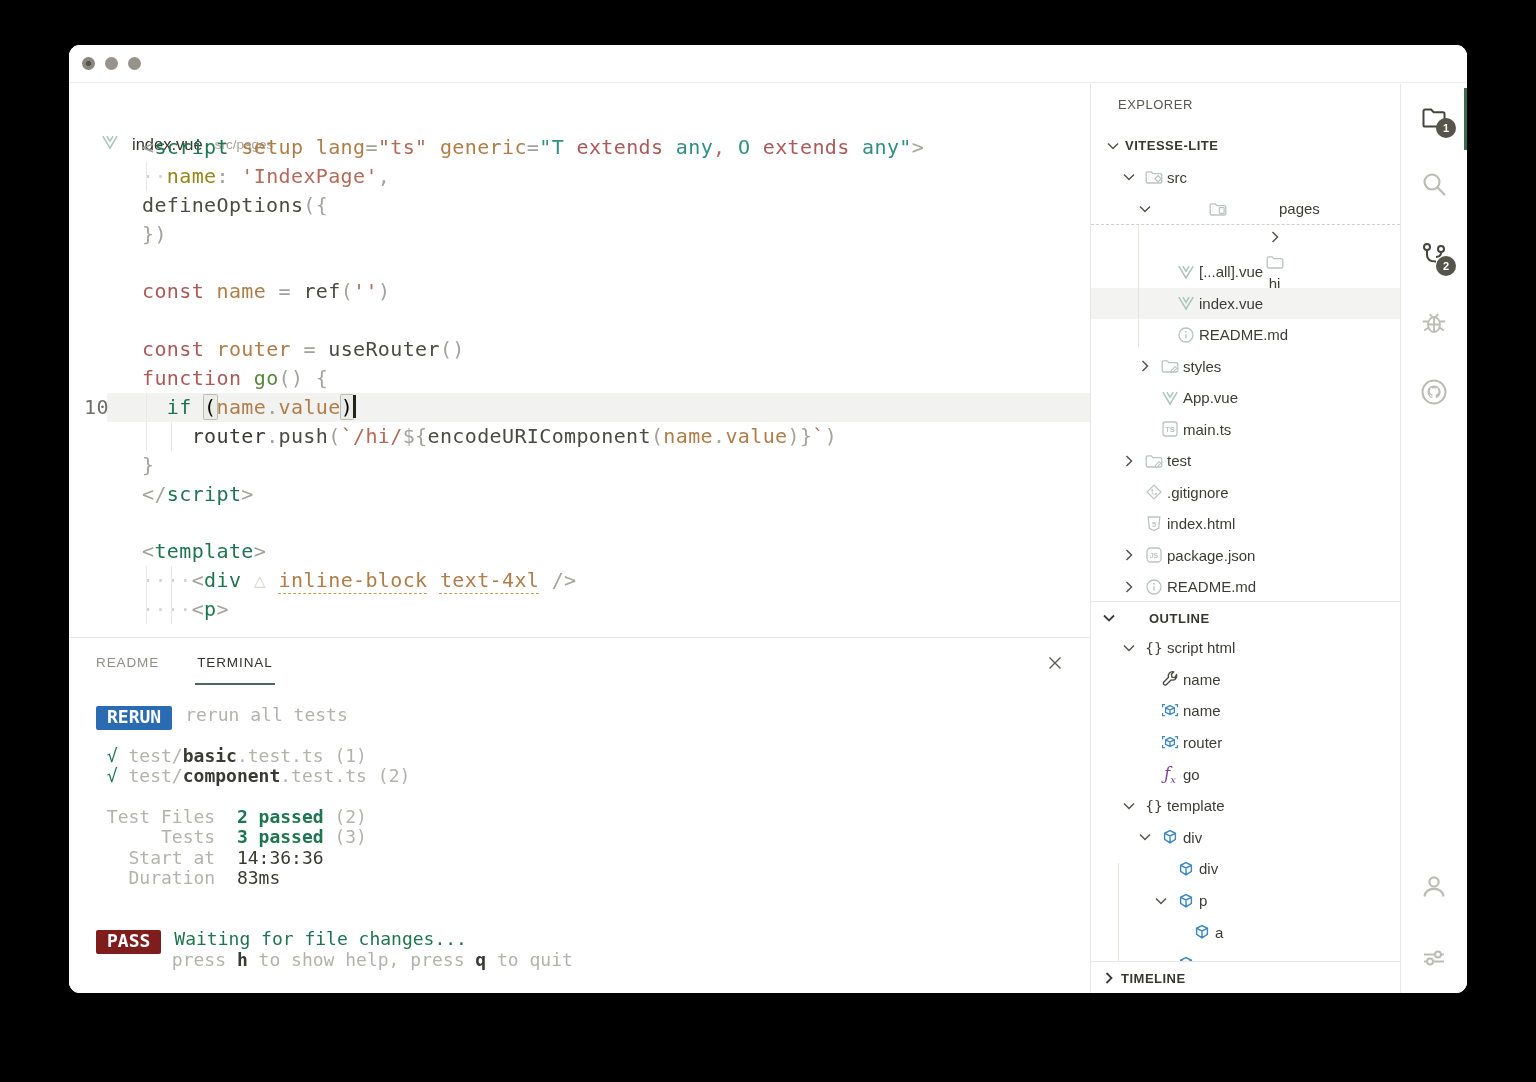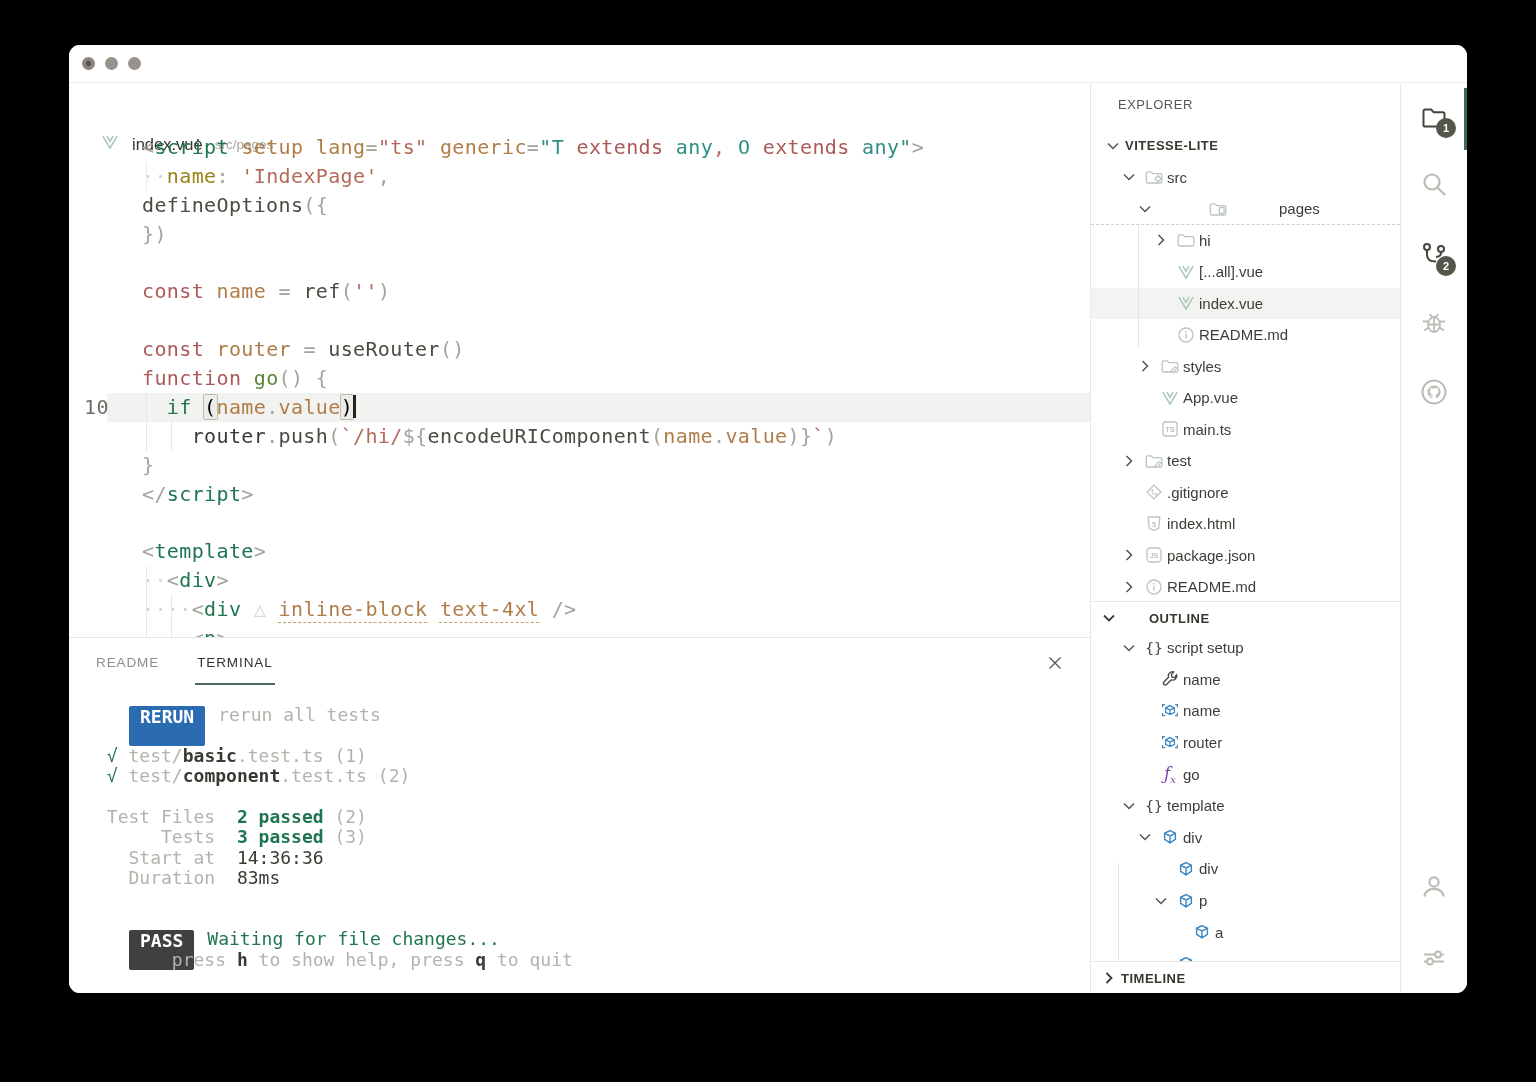--- a/index.html
+++ b/index.html
@@ -31,22 +31,22 @@
   .panel{position:absolute;left:0;top:592px;width:1021px;height:356px;border-top:1px solid #e7e7e3;background:#fff;}
   .tabs{display:flex;align-items:stretch;height:49px;padding-left:27px;gap:38px;}
   .tab{font-size:13.5px;letter-spacing:.9px;color:#8f8f88;display:flex;align-items:center;position:relative;cursor:default;}
   .tab.active{color:#33332e;}
   .tab.active::after{content:"";position:absolute;left:-2px;right:-2px;bottom:2px;height:2px;background:#4a6a58;}
   .panel-close{position:absolute;right:24px;top:14px;width:22px;height:22px;display:flex;align-items:center;justify-content:center;}
   .term{position:absolute;left:27px;top:67px;right:0;font-family:"DejaVu Sans Mono",monospace;font-size:18px;white-space:pre;}
   .tl{height:20.4px;line-height:20.4px;}
   .tk-tgray{color:#b3b3ac}.tk-tdark{color:#3a3a33}.tk-tbold{color:#3a3a33;font-weight:bold}
   .tk-tgreen{color:#1e754f}.tk-tgreenb{color:#1e754f;font-weight:bold}
-  .badge{display:inline-block;color:#fff;font-weight:bold;padding:0 11px;border-radius:2px;margin-right:13px;height:40px;line-height:22px;vertical-align:-2px;margin-left:33px;}
-  .badge.blue{background:#2b6bb2}.badge.green{background:#404040}
+  .badge{display:inline-block;color:#fff;font-weight:bold;padding:0 11px;border-radius:2px;margin-right:13px;height:24px;line-height:22px;vertical-align:-2px;}
+  .badge.blue{background:#2b6bb2}.badge.green{background:#7f1d1d}
   
   .sidebar{position:absolute;left:1021px;top:39px;width:310px;height:909px;border-left:1px solid #e7e7e3;background:#fff;box-sizing:border-box;overflow:hidden;}
   .side-title{position:absolute;left:27px;top:13px;font-size:13px;letter-spacing:.5px;color:#59594f;}
   .tree{position:absolute;left:0;right:0;}
   .trow{display:flex;align-items:center;box-sizing:border-box;position:relative;}
   .trow.selected{background:#f3f3f1;}
   .chev{width:24px;height:20px;display:flex;align-items:center;justify-content:center;flex:0 0 24px;}
   .ticon{width:26px;height:20px;display:flex;align-items:center;justify-content:center;flex:0 0 26px;}
   .tlabel{font-size:15px;color:#3d3d37;white-space:nowrap;}
   .tlabel.root{font-weight:bold;font-size:13px;letter-spacing:.5px;color:#38382f;}
@@ -93,21 +93,20 @@
         <div class="cl"><span class="tk-kw">const</span><span class="tk-d"> </span><span class="tk-var">name</span><span class="tk-d"> </span><span class="tk-pun">=</span><span class="tk-d"> </span><span class="tk-call">ref</span><span class="tk-pun">(</span><span class="tk-str">''</span><span class="tk-pun">)</span></div>
         <div class="cl"></div>
         <div class="cl"><span class="tk-kw">const</span><span class="tk-d"> </span><span class="tk-var">router</span><span class="tk-d"> </span><span class="tk-pun">=</span><span class="tk-d"> </span><span class="tk-call">useRouter</span><span class="tk-pun">()</span></div>
         <div class="cl"><span class="tk-kw">function</span><span class="tk-d"> </span><span class="tk-fn">go</span><span class="tk-pun">() {</span></div>
         <div class="cl hl"><span class="lnum">10</span><span class="cguide" style="left: 77px;"></span><span class="tk-d">  </span><span class="tk-kwg">if</span><span class="tk-d"> </span><span class="tk-brk">(</span><span class="tk-var">name</span><span class="tk-pun">.</span><span class="tk-var">value</span><span class="tk-brk">)</span><span class="cursor"></span></div>
         <div class="cl"><span class="cguide" style="left: 77px;"></span><span class="cguide" style="left: 101.8px;"></span><span class="tk-d">    </span><span class="tk-d">router</span><span class="tk-pun">.</span><span class="tk-call">push</span><span class="tk-pun">(</span><span class="tk-str">`/hi/</span><span class="tk-pun">${</span><span class="tk-call">encodeURIComponent</span><span class="tk-pun">(</span><span class="tk-var">name</span><span class="tk-pun">.</span><span class="tk-var">value</span><span class="tk-pun">)}</span><span class="tk-str">`</span><span class="tk-pun">)</span></div>
         <div class="cl"><span class="tk-pun">}</span></div>
         <div class="cl"><span class="tk-pun">&lt;/</span><span class="tk-tag">script</span><span class="tk-pun">&gt;</span></div>
         <div class="cl"></div>
         <div class="cl"><span class="tk-pun">&lt;</span><span class="tk-tag">template</span><span class="tk-pun">&gt;</span></div>
-        <div class="cl"><span class="cguide" style="left: 77px;"></span><span class="tk-ws">··</span><span class="tk-pun">&lt;</span><span class="tk-tag">div</span><span class="tk-pun">&gt;</span></div>
         <div class="cl"><span class="cguide" style="left: 77px;"></span><span class="cguide" style="left: 101.8px;"></span><span class="tk-ws">····</span><span class="tk-pun">&lt;</span><span class="tk-tag">div</span><span class="tk-d"> </span><span class="tk-camp">△</span><span class="tk-d"> </span><span class="tk-ucls">inline-block</span><span class="tk-d"> </span><span class="tk-ucls">text-4xl</span><span class="tk-d"> </span><span class="tk-pun">/&gt;</span></div>
         <div class="cl"><span class="cguide" style="left: 77px;"></span><span class="cguide" style="left: 101.8px;"></span><span class="tk-ws">····</span><span class="tk-pun">&lt;</span><span class="tk-tag">p</span><span class="tk-pun">&gt;</span></div>
       </div>
   </div>
 
   <div class="panel">
     <div class="tabs">
       <div class="tab">README</div>
       <div class="tab active">TERMINAL</div>
     </div>
@@ -151,21 +150,21 @@
             </svg>
           </span>
           <span class="ticon">
             <svg width="20" height="20" viewBox="0 0 20 20">
               <path d="M2.2 6.2c0-.8.6-1.4 1.4-1.4h3.6l1.7 1.8h7.5c.8 0 1.4.6 1.4 1.4v6.6c0 .8-.6 1.4-1.4 1.4H3.6c-.8 0-1.4-.6-1.4-1.4z" fill="#fff" stroke="#b9c5bf" stroke-width="1.3"></path>
               <rect x="11.3" y="8.6" width="4.8" height="5.8" rx=".6" fill="#fff" stroke="#b9c5bf" stroke-width="1.2"></rect>
             </svg>
           </span>
           <span class="tlabel">pages</span>
         </div>
-        <div class="trow" style="height: 31.5px; padding-left: 58px;">
+        <div class="trow" style="height: 31.5px; padding-left: 58px; flex-direction: column;">
           <span class="chev">
             <svg width="20" height="20" viewBox="0 0 20 20">
               <polyline points="7.5,5 12.5,10 7.5,15" fill="none" stroke="#55554e" stroke-width="1.5"></polyline>
             </svg>
           </span>
           <span class="ticon">
             <svg width="20" height="20" viewBox="0 0 20 20">
               <path d="M2.2 6.2c0-.8.6-1.4 1.4-1.4h3.6l1.7 1.8h7.5c.8 0 1.4.6 1.4 1.4v6.6c0 .8-.6 1.4-1.4 1.4H3.6c-.8 0-1.4-.6-1.4-1.4z" fill="#fff" stroke="#b9c5bf" stroke-width="1.3"></path>
             </svg>
           </span>
@@ -316,21 +315,21 @@
     <div class="tree" id="outline-tree" style="top:548px;">
         <div class="trow" style="height: 31.6px; padding-left: 26px;">
           <span class="chev">
             <svg width="20" height="20" viewBox="0 0 20 20">
               <polyline points="5,7.5 10,12.5 15,7.5" fill="none" stroke="#55554e" stroke-width="1.5"></polyline>
             </svg>
           </span>
           <span class="ticon">
             <span class="braces">{}</span>
           </span>
-          <span class="tlabel">script setup</span>
+          <span class="tlabel">script html</span>
         </div>
         <div class="trow" style="height: 31.6px; padding-left: 42px;">
           <span class="chev"></span>
           <span class="ticon">
             <svg width="20" height="20" viewBox="0 0 20 20">
               <path d="M16.6 5.6a4.3 4.3 0 01-5.5 5.3l-4.6 4.6a1.8 1.8 0 11-2.6-2.6l4.6-4.6a4.3 4.3 0 015.3-5.5L11.4 5.2l.5 2.9 2.9.5z" fill="none" stroke="#4b4b44" stroke-width="1.4" stroke-linejoin="round"></path>
             </svg>
           </span>
           <span class="tlabel">name</span>
         </div>

